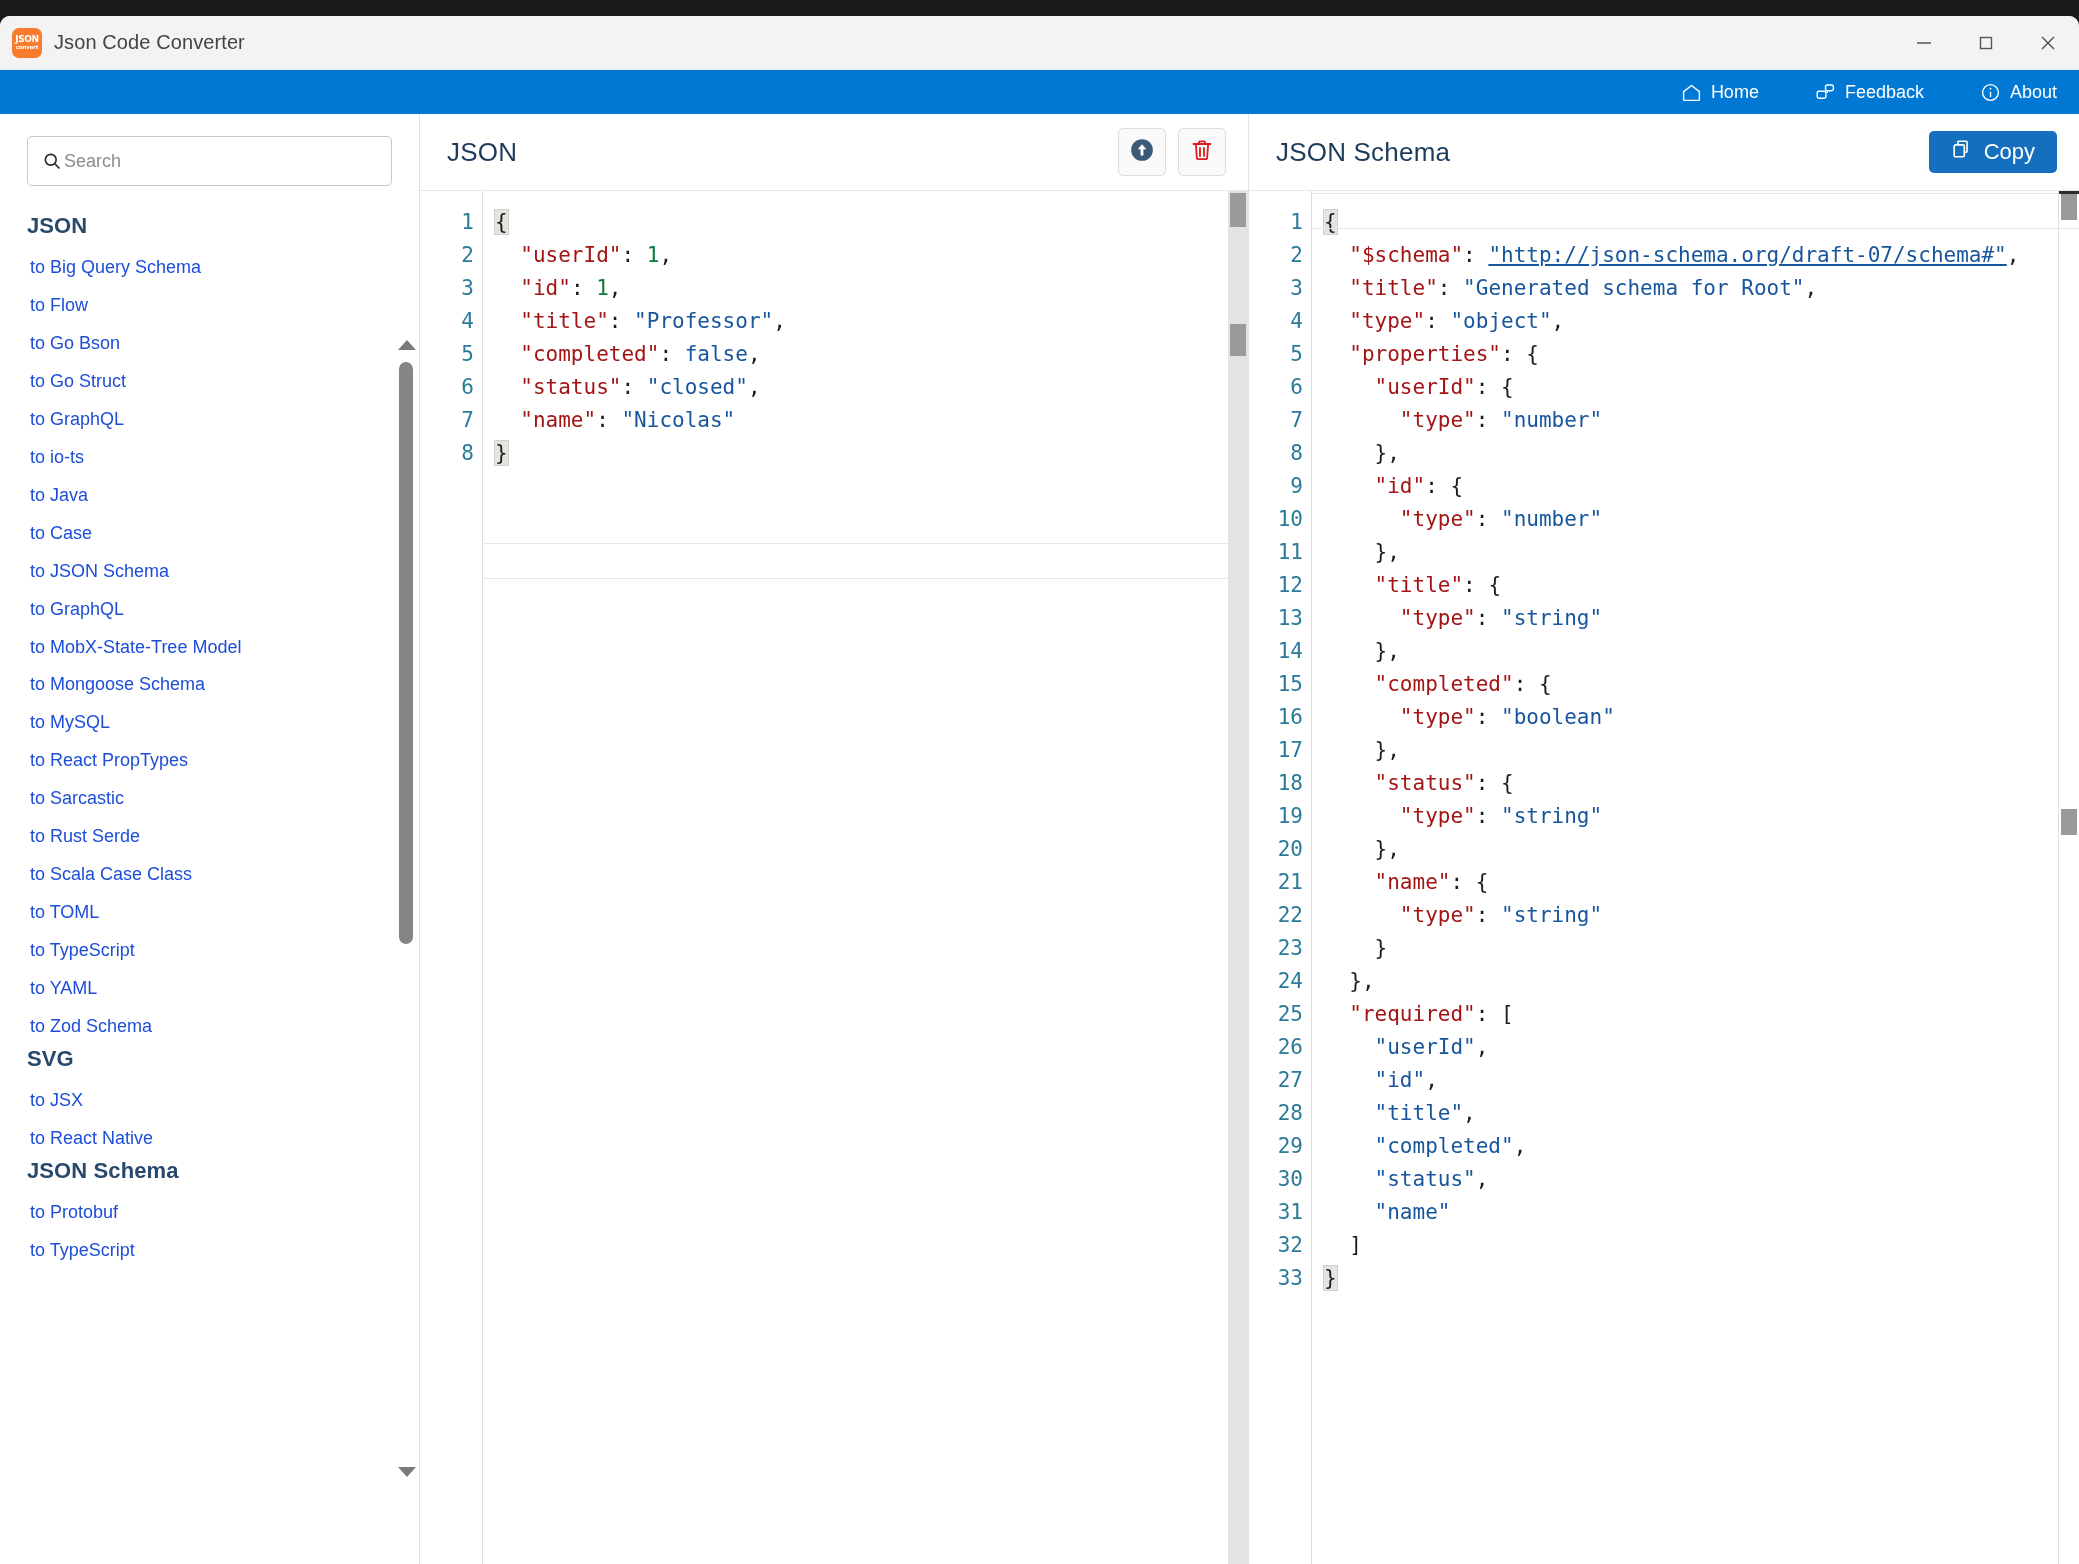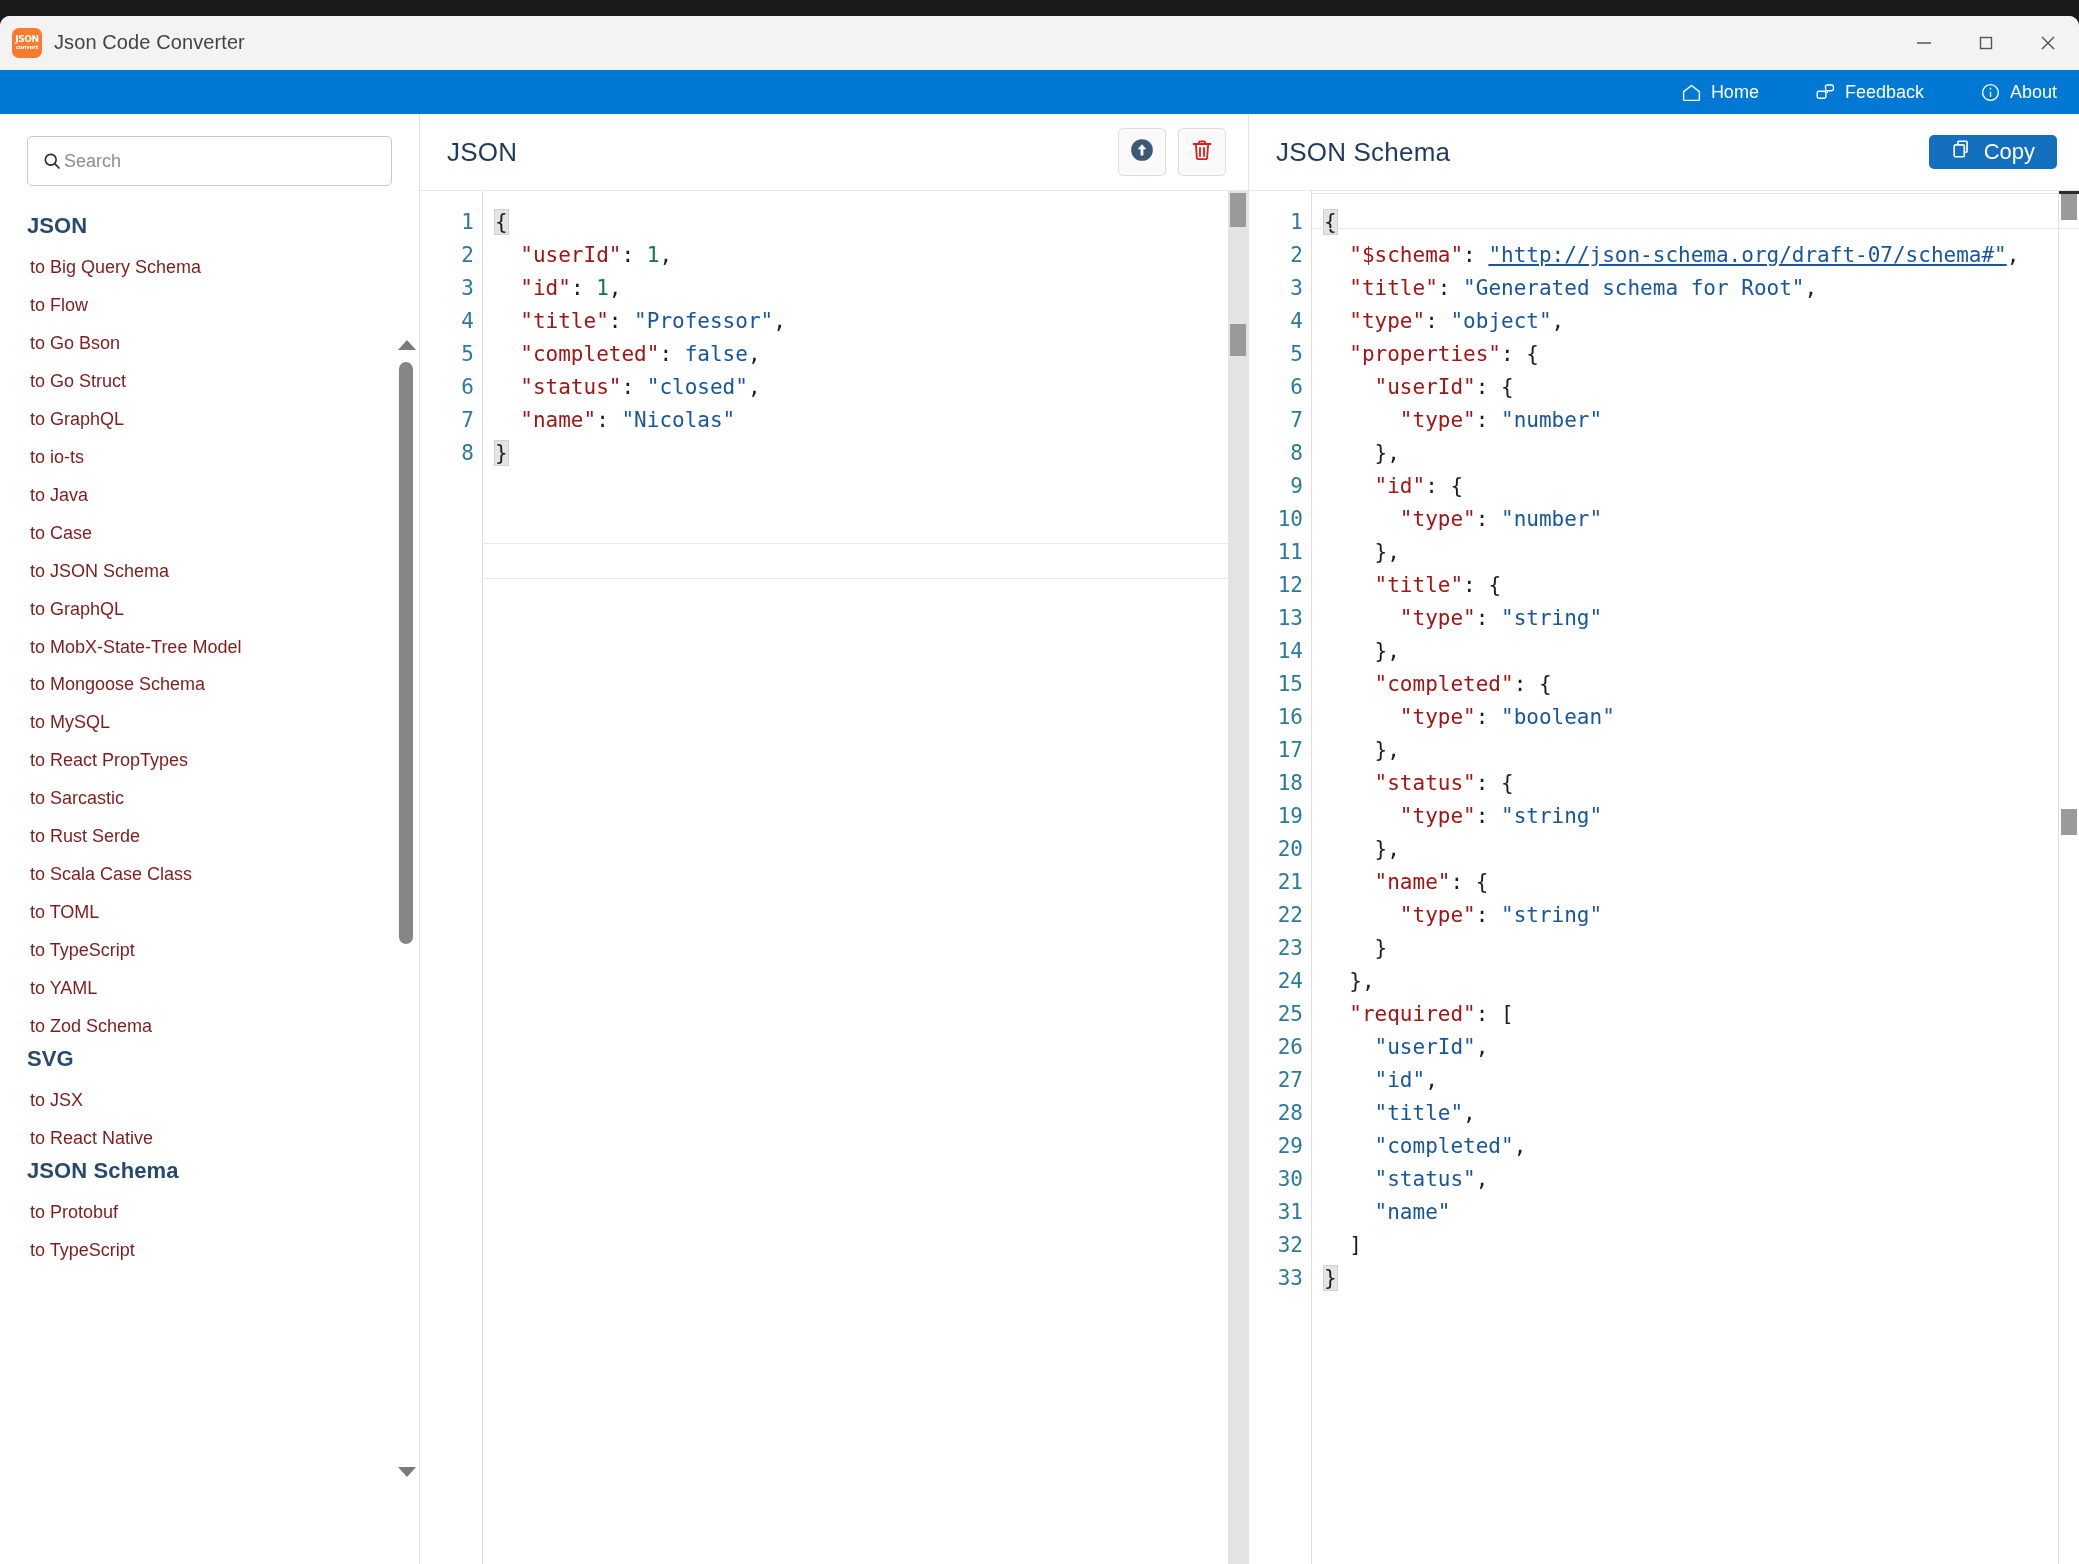--- a/index.html
+++ b/index.html
@@ -68,21 +68,21 @@
   .search-input::placeholder{color:#8d8d8d;}
   .nav-scroll{
     flex:1;overflow:hidden;position:relative;padding-top:27px;
   }
   .group-title{
     font-size:22px;color:#27496b;font-weight:bold;
     padding:0 0 0 27px;margin:0 0 10px 0;letter-spacing:.1px;
   }
   .group-title.spaced{}
   .nav-link{
-    font-size:18px;color:#7f1d1d;padding:8px 0 8px 30px;
+    font-size:18px;color:#1d4ed8;padding:8px 0 8px 30px;
     cursor:pointer;line-height:1.22;
   }
   
   .sb-scrollbar{
     position:absolute;right:5px;top:200px;width:17px;height:1340px;
     z-index:5;
   }
   .sb-arrow-up{
     position:absolute;left:1px;top:26px;width:0;height:0;
     border-left:9px solid transparent;border-right:9px solid transparent;
@@ -106,21 +106,21 @@
     padding:0 22px 0 27px;border-bottom:1px solid #e8e8e8;background:#fff;
   }
   .panel-title{font-size:26px;color:#1f3b5c;letter-spacing:.2px;}
   .panel-actions{margin-left:auto;display:flex;align-items:center;gap:12px;}
   .icon-btn{
     width:46px;height:46px;border:1px solid #dcdcdc;border-radius:5px;
     background:#fafafa;display:flex;align-items:center;justify-content:center;
     cursor:pointer;
   }
   .copy-btn{
-    height:34px;background:#1470bf;border:0;border-radius:5px;color:#fff;
+    height:42px;background:#1470bf;border:0;border-radius:5px;color:#fff;
     display:flex;align-items:center;gap:11px;padding:0 22px;
     font-size:22px;cursor:pointer;font-family:"Liberation Sans",sans-serif;
   }
   
   .editor{
     flex:1;display:flex;min-height:0;overflow:hidden;
     font-family:"DejaVu Sans Mono","Liberation Mono",monospace;
     font-size:21px;line-height:33px;background:#fff;position:relative;
   }
   .gutter{

